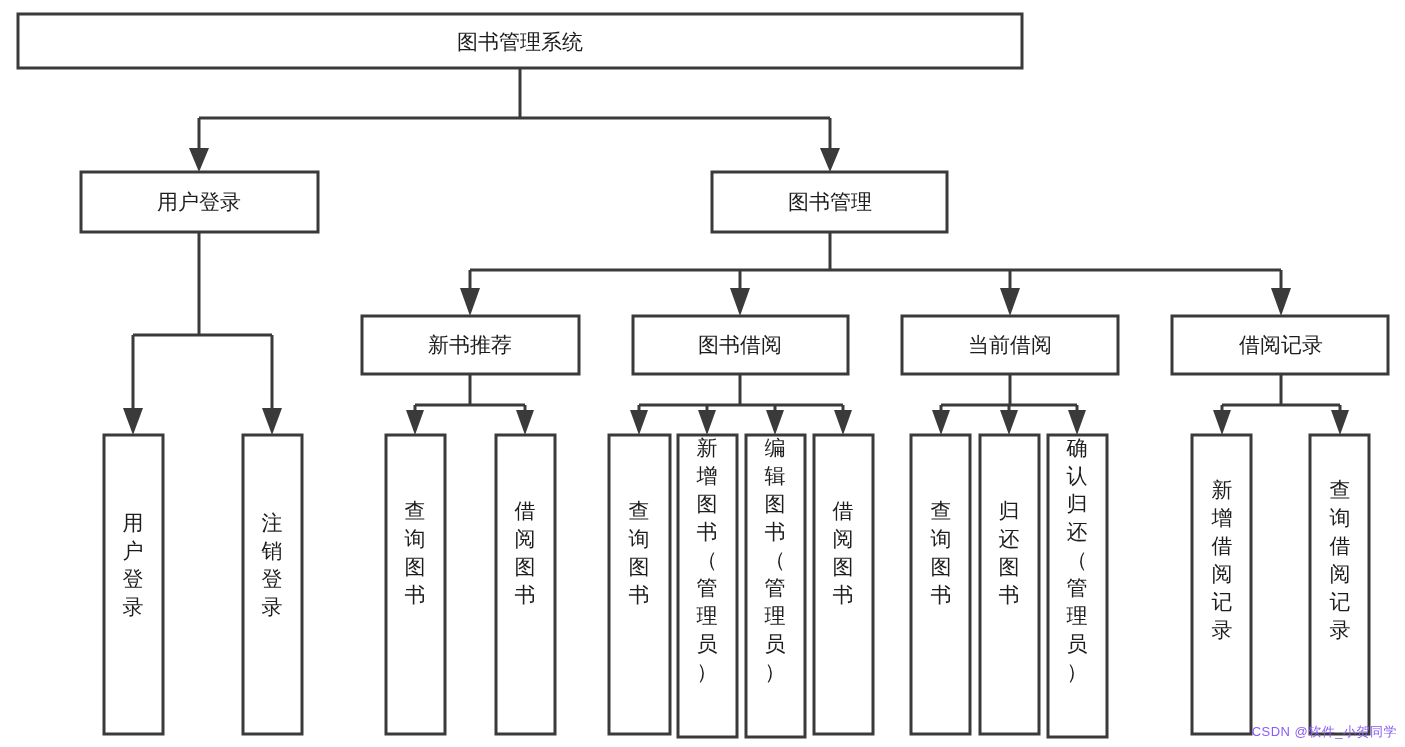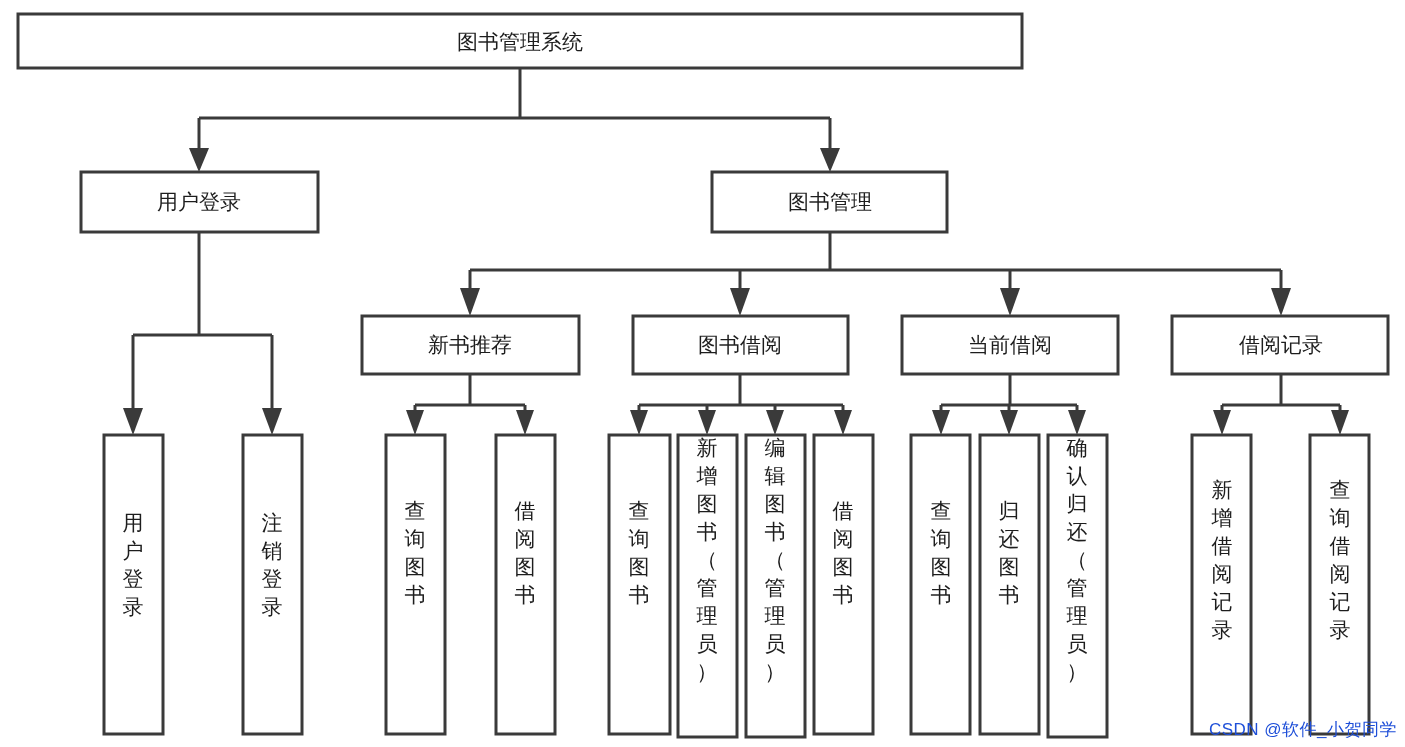--- a/index.html
+++ b/index.html
@@ -54,22 +54,22 @@
     fill: #1d1d1d;
     font-family: "Liberation Sans", "DejaVu Sans", sans-serif;
     font-size: 21px;
     text-anchor: middle;
   }
   .watermark {
     position: absolute;
     right: 8px;
     bottom: 6px;
     font-family: "Liberation Sans", "DejaVu Sans", sans-serif;
-    font-size: 17px;
-    color: #1d4ed8;
+    font-size: 13px;
+    color: #8b5cf6;
     white-space: nowrap;
     letter-spacing: 0.5px;
     pointer-events: none;
   }
 </style>
 </head>
 <body>
 
 <div id="diagram-root">
 

